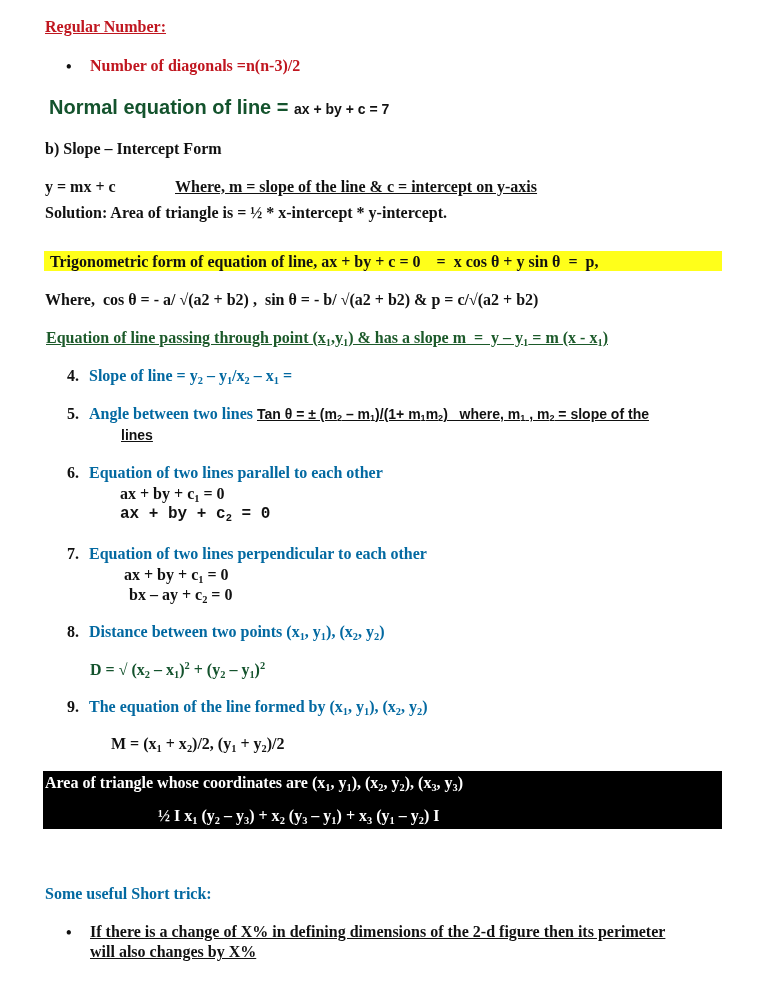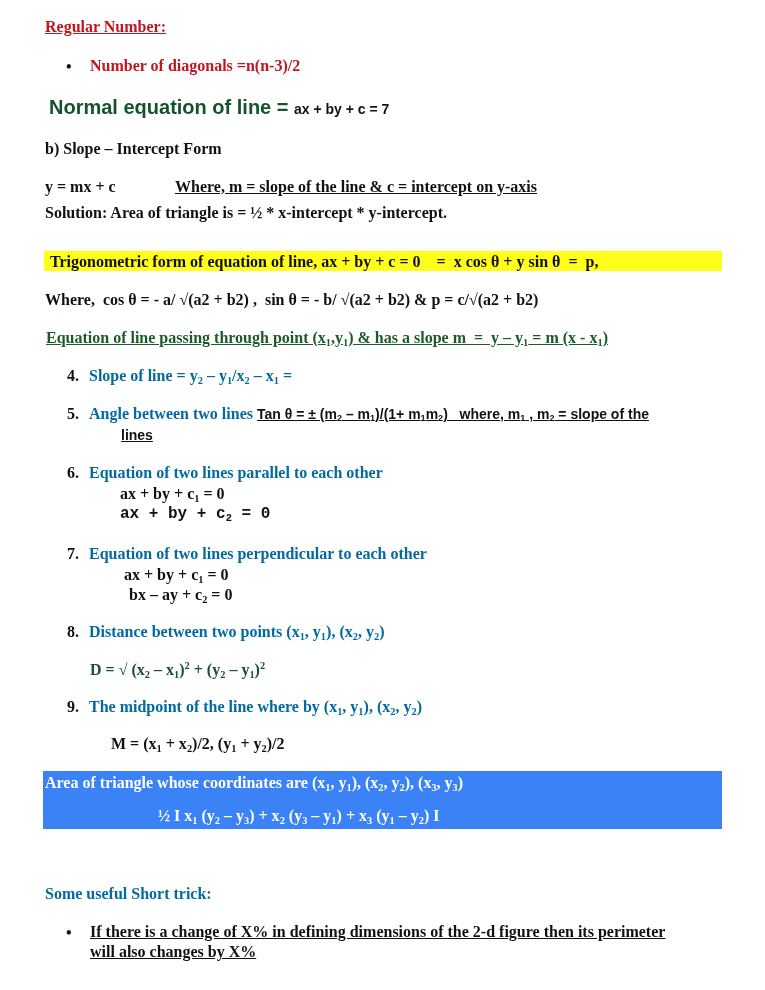--- a/index.html
+++ b/index.html
@@ -8,21 +8,21 @@
     .abs { position: absolute; white-space: nowrap; }
     .red { color: #0369a1; }
     .darkred { color: #c0161f; }
     .navy { color: #14532d; }
     .green { color: #1c5a2a; }
     .u { text-decoration: underline; }
     .sans { font-family: "Liberation Sans", sans-serif; }
     .f16 { font-size: 16px; }
     .bullet { position: absolute; font-size: 16px; color: #111; }
     .yellow-box { position: absolute; left: 44px; top: 251px; width: 678px; height: 20px; background: #ffff1a; }
-    .red-box { position: absolute; left: 43px; top: 771px; width: 679px; height: 58px; background: #3b82f6; }
+    .red-box { position: absolute; left: 43px; top: 771px; width: 679px; height: 58px; background: #000000; }
     .red-box .line { position: absolute; color: #fff; font-size: 16px; white-space: nowrap; }
     sub, sup { font-size: 0.65em; }
     sub { vertical-align: -0.25em; }
     sup { vertical-align: 0.6em; }
     .num { display: inline-block; width: 22px; color: #111; }
   </style>
 </head>
 <body>
 
 <div class="abs darkred u f16" style="left:45px; top:18px;">Regular Number:</div>
@@ -53,21 +53,21 @@
 <div class="abs f16" style="left:120px; top:485px;"><span>ax + by + c</span><sub>1</sub><span> = 0</span></div>
 <div class="abs f16" style="left:120px; top:505px;font-family:Liberation Mono, monospace;"><span>ax + by + c</span><sub>2</sub><span> = 0</span></div>
 
 <div class="abs f16" style="left:67px; top:545px;"><span class="num">7.</span><span class="red">Equation of two lines perpendicular to each other</span></div>
 <div class="abs f16" style="left:124px; top:566px;"><span>ax + by + c</span><sub>1</sub><span> = 0</span></div>
 <div class="abs f16" style="left:129px; top:586px;"><span>bx – ay + c</span><sub>2</sub><span> = 0</span></div>
 
 <div class="abs f16" style="left:67px; top:623px;"><span class="num">8.</span><span class="red"><span>Distance between two points (x</span><sub>1</sub><span>, y</span><sub>1</sub><span>), (x</span><sub>2</sub><span>, y</span><sub>2</sub><span>)</span></span></div>
 <div class="abs navy f16" style="left:90px; top:660px;"><span>D = √ (x</span><sub>2</sub><span> – x</span><sub>1</sub><span>)</span><sup>2</sup><span> + (y</span><sub>2</sub><span> – y</span><sub>1</sub><span>)</span><sup>2</sup></div>
 
-<div class="abs f16" style="left:67px; top:698px;"><span class="num">9.</span><span class="red"><span>The midpoint of the line where by (x</span><sub>1</sub><span>, y</span><sub>1</sub><span>), (x</span><sub>2</sub><span>, y</span><sub>2</sub><span>)</span></span></div>
+<div class="abs f16" style="left:67px; top:698px;"><span class="num">9.</span><span class="red"><span>The equation of the line formed by (x</span><sub>1</sub><span>, y</span><sub>1</sub><span>), (x</span><sub>2</sub><span>, y</span><sub>2</sub><span>)</span></span></div>
 <div class="abs f16" style="left:111px; top:735px;"><span>M = (x</span><sub>1</sub><span> + x</span><sub>2</sub><span>)/2, (y</span><sub>1</sub><span> + y</span><sub>2</sub><span>)/2</span></div>
 
 <div class="red-box">
   <div class="line" style="left:2px; top:3px;"><span>Area of triangle whose coordinates are (x</span><sub>1</sub><span>, y</span><sub>1</sub><span>), (x</span><sub>2</sub><span>, y</span><sub>2</sub><span>), (x</span><sub>3</sub><span>, y</span><sub>3</sub><span>)</span></div>
   <div class="line" style="left:115px; top:36px;"><span>½ I x</span><sub>1</sub><span> (y</span><sub>2</sub><span> – y</span><sub>3</sub><span>) + x</span><sub>2</sub><span> (y</span><sub>3</sub><span> – y</span><sub>1</sub><span>) + x</span><sub>3</sub><span> (y</span><sub>1</sub><span> – y</span><sub>2</sub><span>) I</span></div>
 </div>
 
 <div class="abs red f16" style="left:45px; top:885px;">Some useful Short trick:</div>
 <div class="bullet" style="left:66px; top:924px;">•</div>
 <div class="abs u f16" style="left:90px; top:923px;">If there is a change of X% in defining dimensions of the 2-d figure then its perimeter</div>

